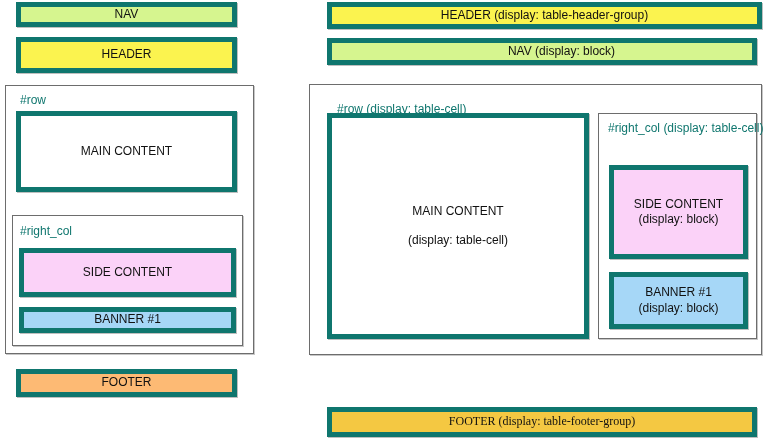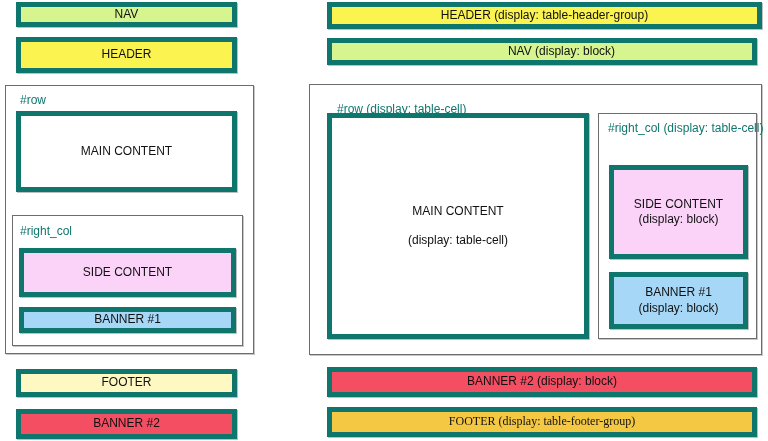--- a/index.html
+++ b/index.html
@@ -68,21 +68,21 @@
   #l-row-label { left: 20px; top: 93px; }
 
   #l-main   { left: 16px;  top: 111px; width: 221px; height: 81px; background: #ffffff; }
 
   #l-rightcol { left: 12px; top: 215px; width: 231px; height: 131px; }
   #l-rightcol-label { left: 20px; top: 224px; }
 
   #l-side   { left: 19px;  top: 248px; width: 217px; height: 49px; background: #fbd2f8; }
   #l-ban1   { left: 19px;  top: 307px; width: 217px; height: 26px; background: #a6d7f7; }
 
-  #l-footer { left: 16px;  top: 369px; width: 221px; height: 28px; background: #fef9c3; }
+  #l-footer { left: 16px;  top: 369px; width: 221px; height: 28px; background: #fdba74; }
   #l-ban2   { left: 16px;  top: 409px; width: 221px; height: 30px; background: #f44e63; }
 
   
   #r-header { left: 327px; top: 2px;   width: 435px; height: 27px; background: #fbf34f; }
   #r-nav    { left: 327px; top: 38px;  width: 430px; height: 27px; background: #d6f58f; padding-left: 39px; }
 
   #r-row    { left: 309px; top: 84px;  width: 453px; height: 271px; }
   #r-row-label { left: 327px; top: 102px; margin-left: 10px; }
 
   #r-main   { left: 327px; top: 113px; width: 262px; height: 226px; background: #ffffff; }
@@ -127,23 +127,20 @@
   </div>
 
   <div class="box" id="l-ban1">
     <span class="ln">BANNER #1</span>
   </div>
 
   <div class="box" id="l-footer">
     <span class="ln">FOOTER</span>
   </div>
 
-  <div class="box" id="l-ban2">
-    <span class="ln">BANNER #2</span>
-  </div>
 
   <div class="box" id="r-header">
     <span class="ln">HEADER (display: table-header-group)</span>
   </div>
 
   <div class="box" id="r-nav">
     <span class="ln">NAV (display: block)</span>
   </div>
 
   <div class="wrap" id="r-row"></div>
@@ -163,21 +160,18 @@
   <div class="box" id="r-side">
     <span class="ln">SIDE CONTENT</span>
     <span class="ln">(display: block)</span>
   </div>
 
   <div class="box" id="r-ban1">
     <span class="ln">BANNER #1</span>
     <span class="ln">(display: block)</span>
   </div>
 
-  <div class="box" id="r-ban2">
-    <span class="ln">BANNER #2 (display: block)</span>
-  </div>
 
   <div class="box" id="r-footer">
     <span class="ln">FOOTER (display: table-footer-group)</span>
   </div>
 
 </div>
 
 </body></html>

